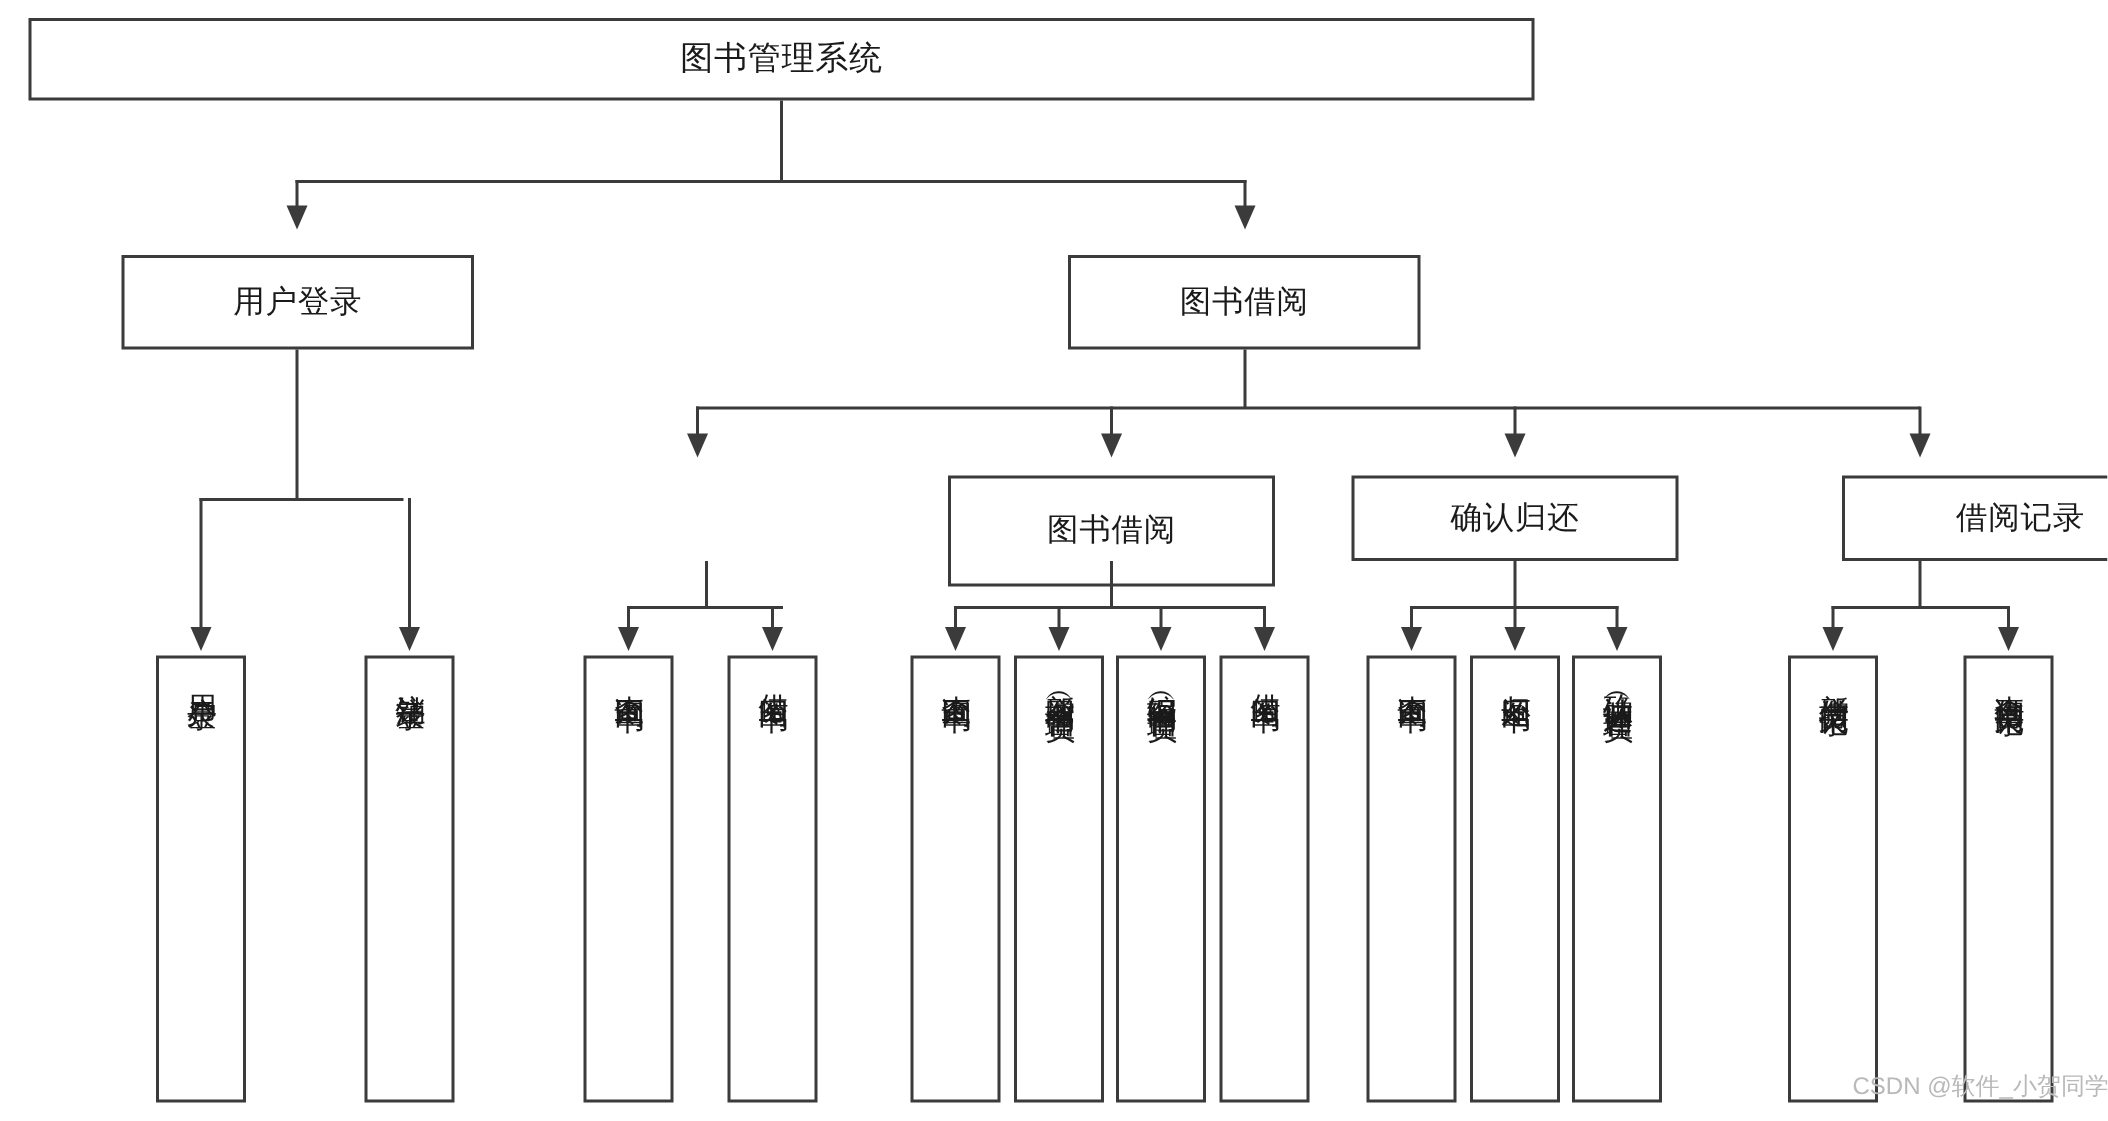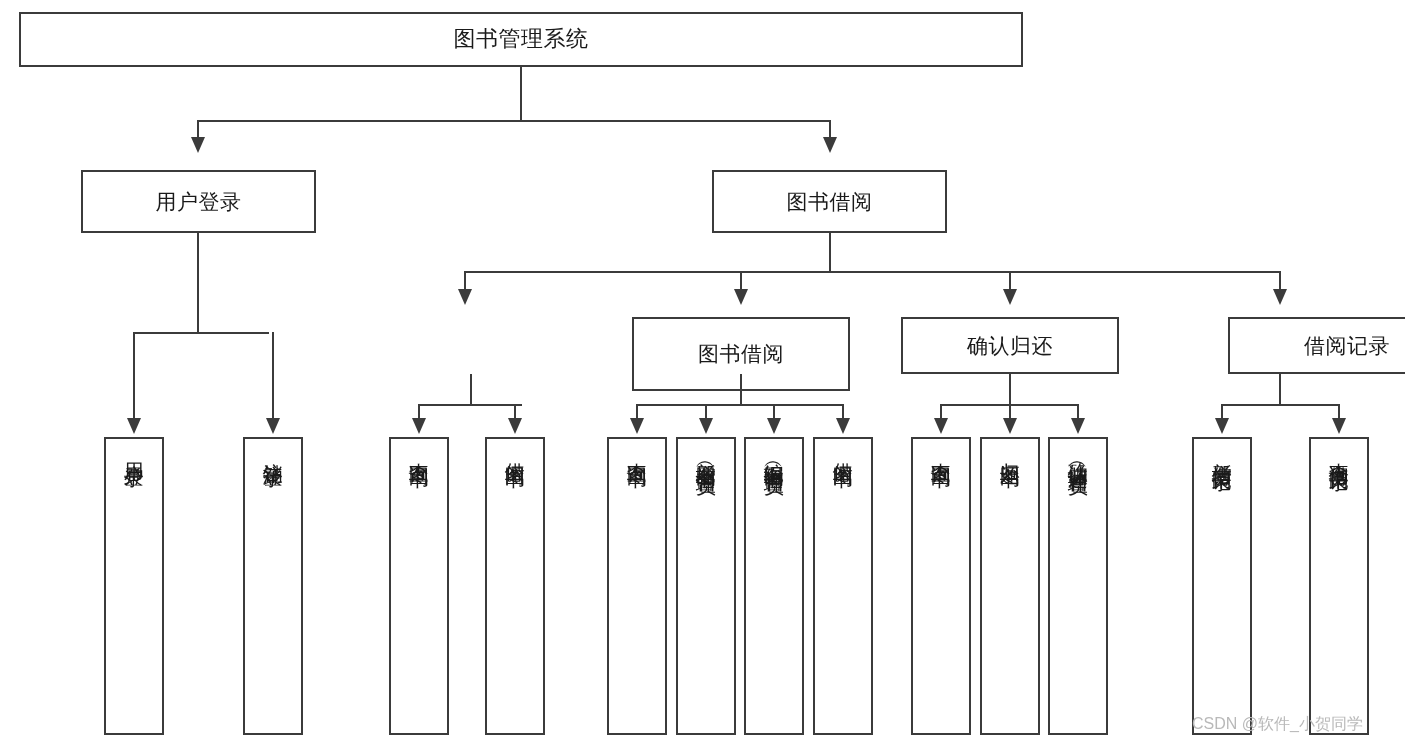--- a/index.html
+++ b/index.html
@@ -65,20 +65,21 @@
     border-top: 16px solid #3b3b3b;
   }
   #watermark {
     position: absolute;
     color: #b9b9b9;
     font-size: 16px;
     white-space: nowrap;
     left: 1192px;
     top: 714px;
     font-family: "Liberation Sans", "DejaVu Sans", sans-serif;
+    padding-left: 43px;
   }
 </style>
 </head>
 <body>
 
 <div id="canvas">
 
   <div class="node h-node" id="root-node" style="left:19px; top:12px; width:1004px; height:55px;">
     <span class="node-label">图书管理系统</span>
   </div>

